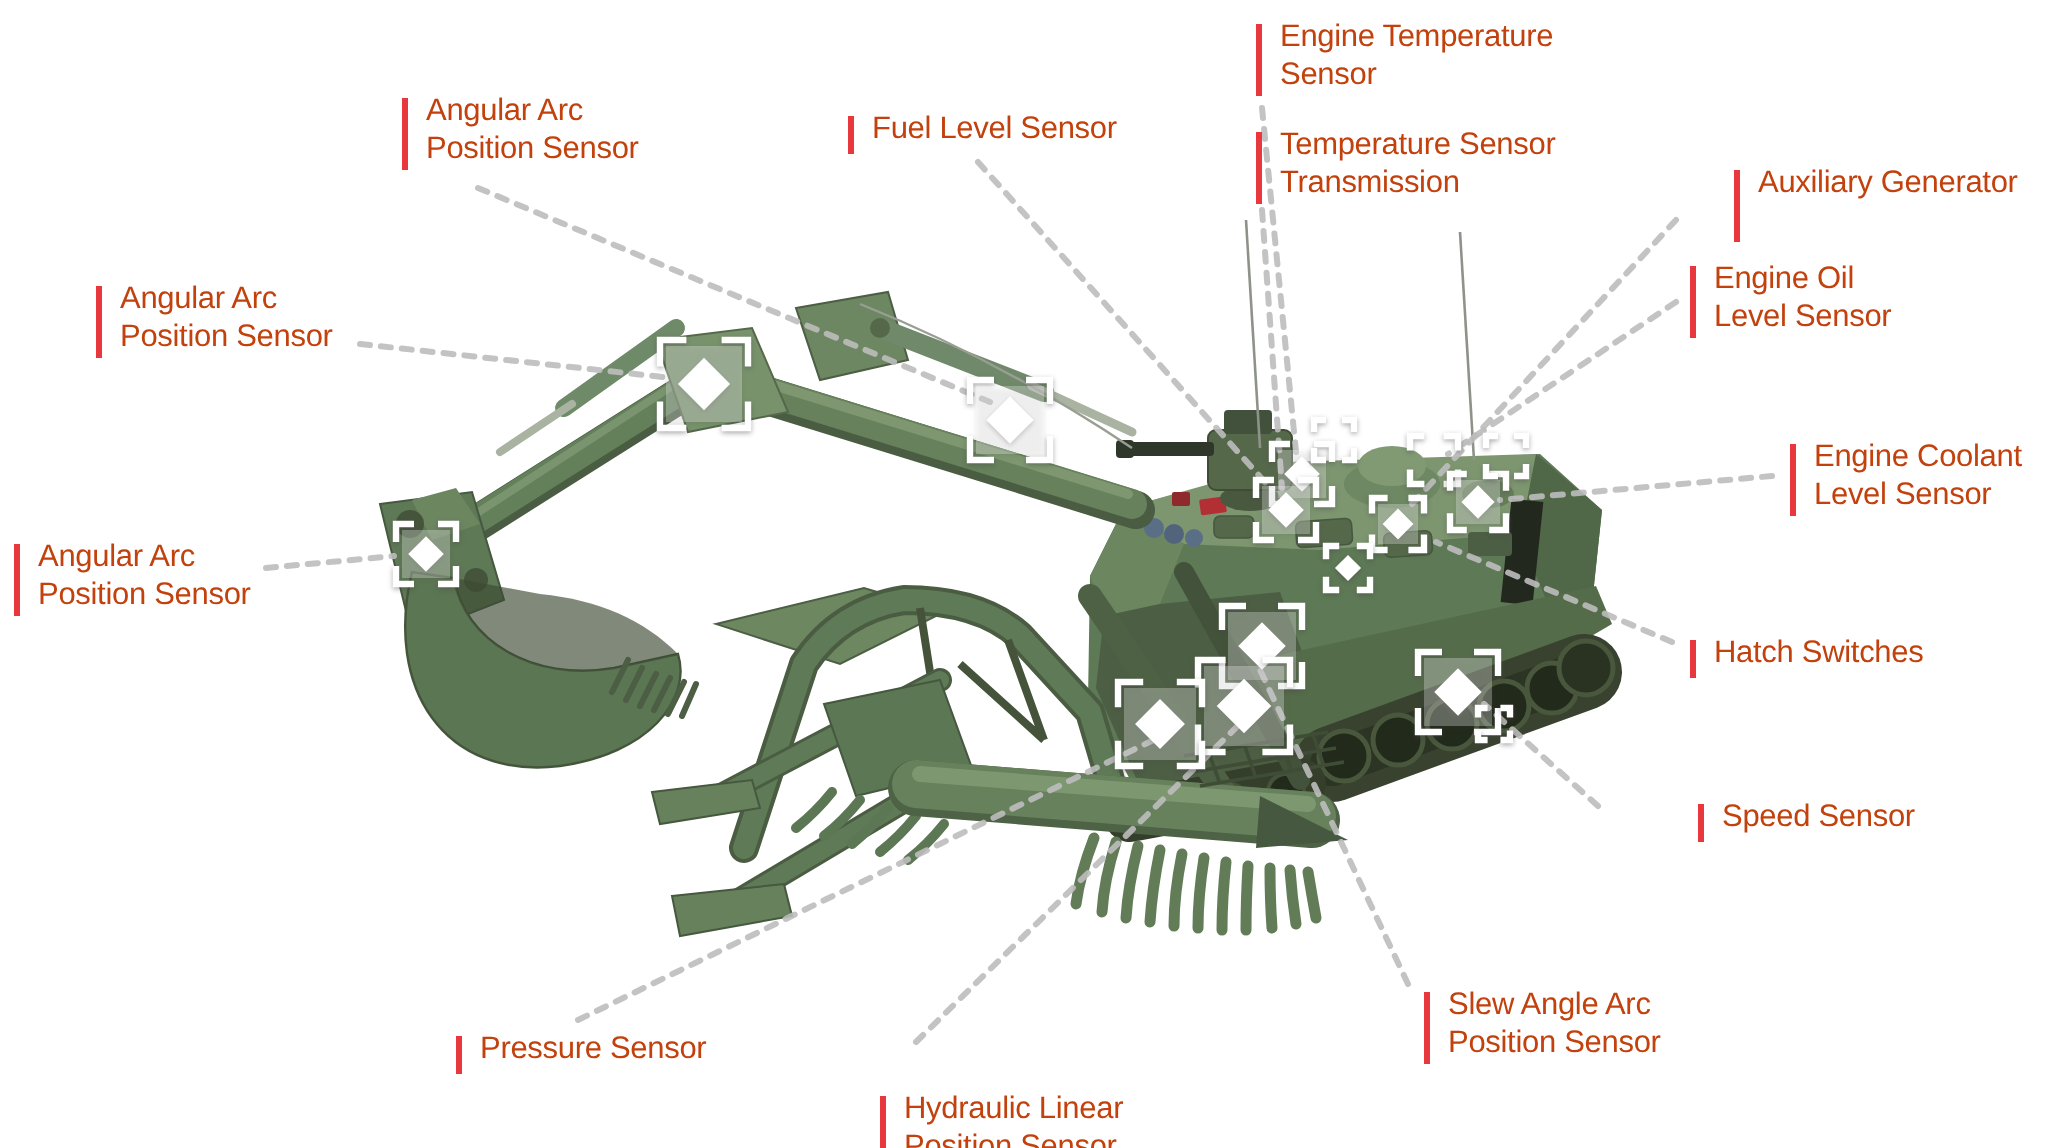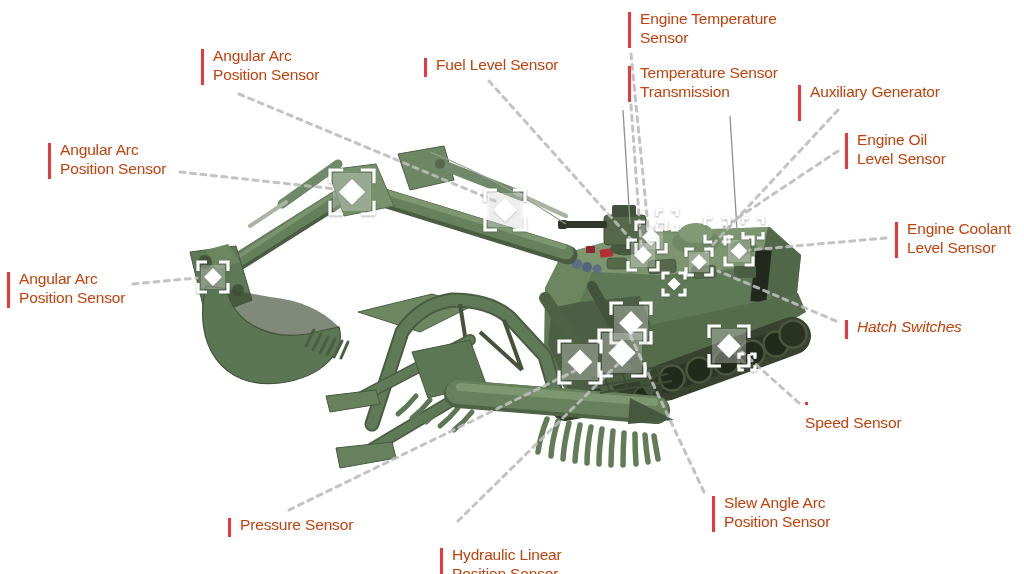--- a/index.html
+++ b/index.html
@@ -272,47 +272,47 @@
           <span class="ln">Sensor</span>
         </span>
       </div>
       <div class="callout" style="left: 628px; top: 64px;">
         <span class="bar" style="height: 36px; background: rgb(232, 56, 62);"></span>
         <span>
           <span class="ln">Temperature Sensor</span>
           <span class="ln">Transmission</span>
         </span>
       </div>
-      <div class="callout" style="left: 798px; top: 83px;">
+      <div class="callout" style="left: 867px; top: 83px;">
         <span class="bar" style="height: 36px; background: rgb(232, 56, 62);"></span>
         <span>
           <span class="ln">Auxiliary Generator</span>
         </span>
       </div>
       <div class="callout" style="left: 845px; top: 131px;">
         <span class="bar" style="height: 36px; background: rgb(232, 56, 62);"></span>
         <span>
           <span class="ln">Engine Oil</span>
           <span class="ln">Level Sensor</span>
         </span>
       </div>
       <div class="callout" style="left: 895px; top: 220px;">
         <span class="bar" style="height: 36px; background: rgb(232, 56, 62);"></span>
         <span>
           <span class="ln">Engine Coolant</span>
           <span class="ln">Level Sensor</span>
         </span>
       </div>
-      <div class="callout" style="left: 845px; top: 318px; font-style: italic;">
+      <div class="callout" style="left: 845px; top: 318px;">
         <span class="bar" style="height: 19px; background: rgb(232, 56, 62);"></span>
         <span>
           <span class="ln">Hatch Switches</span>
         </span>
       </div>
-      <div class="callout" style="left: 805px; top: 400px; flex-direction: column;">
+      <div class="callout" style="left: 849px; top: 400px;">
         <span class="bar" style="height: 19px; background: rgb(232, 56, 62);"></span>
         <span>
           <span class="ln">Speed Sensor</span>
         </span>
       </div>
       <div class="callout" style="left: 712px; top: 494px;">
         <span class="bar" style="height: 36px; background: rgb(232, 56, 62);"></span>
         <span>
           <span class="ln">Slew Angle Arc</span>
           <span class="ln">Position Sensor</span>

